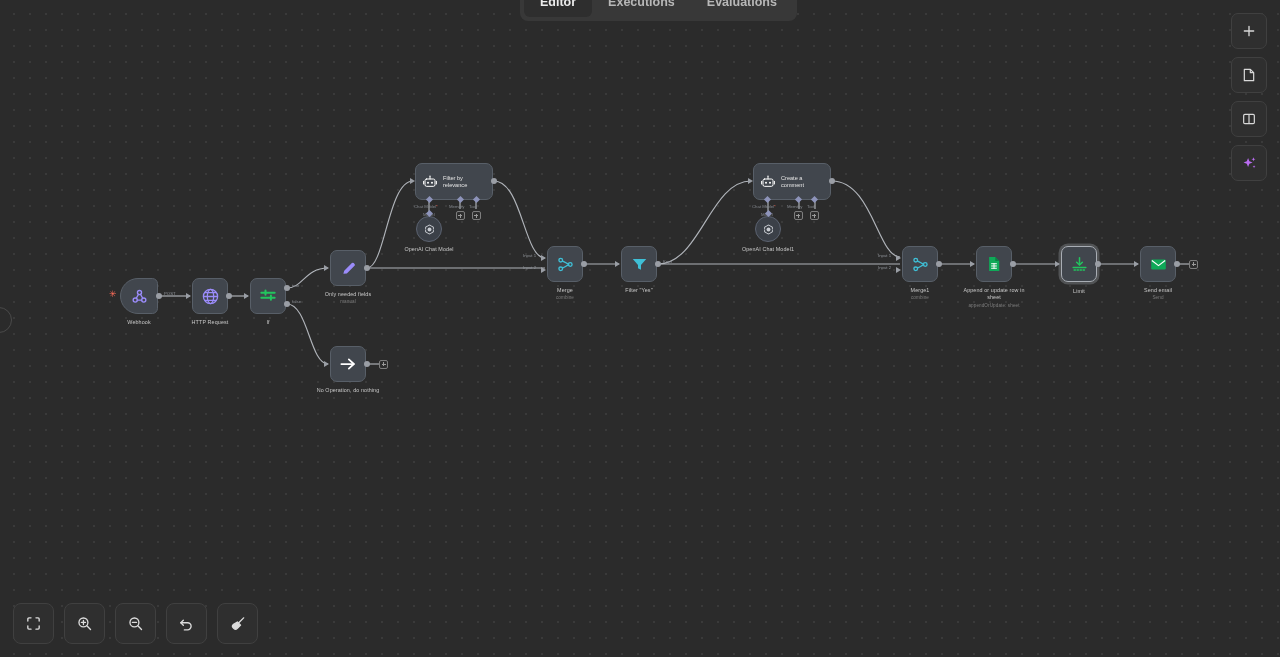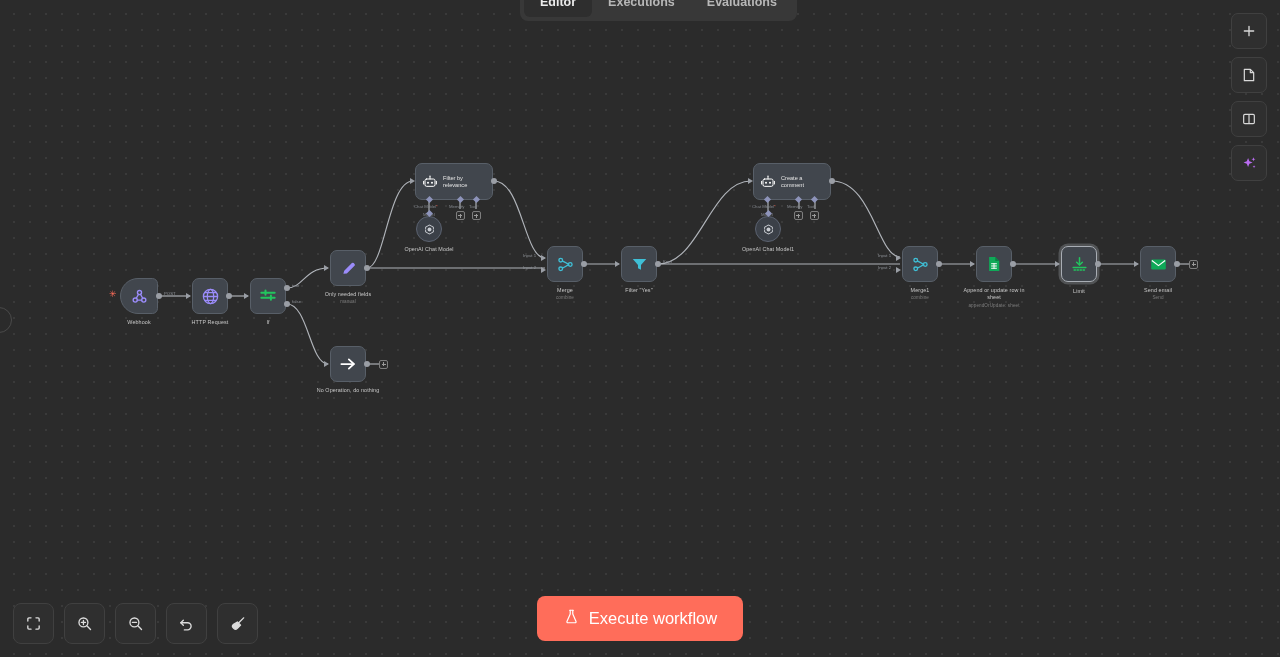--- a/index.html
+++ b/index.html
@@ -618,25 +618,14 @@
     </div>
     <div class="bb-btn">
       <svg width="18" height="18" viewBox="0 0 24 24" fill="none" stroke="#dcdcdc" stroke-width="1.8" stroke-linecap="round" stroke-linejoin="round">
         <path d="M19.5 3.8L12.4 11"></path>
         <path d="M11.2 9.3l4.2 4.2-3.2 3.2-1.4 1.4a3 3 0 0 1-4.2 0l-1-1a3 3 0 0 1 0-4.2z" fill="#dcdcdc" stroke="#dcdcdc"></path>
         <path d="M7.8 13.2l3 3"></path>
       </svg>
     </div>
   </div>
 
-  <div id="execute-wrap">
-    <button id="execute-btn">
-      <span>
-        <svg width="17" height="17" viewBox="0 0 24 24" fill="none" stroke="#ffffff" stroke-width="1.7" stroke-linecap="round" stroke-linejoin="round">
-          <path d="M9.4 3.2h5.2"></path>
-          <path d="M10.2 3.2v5.2L5.6 19a1.3 1.3 0 0 0 1.2 1.8h10.4A1.3 1.3 0 0 0 18.4 19l-4.6-10.6V3.2"></path>
-        </svg>
-      </span>
-      <span>Execute workflow</span>
-    </button>
-  </div>
 
 </div>
 
 </body></html>

